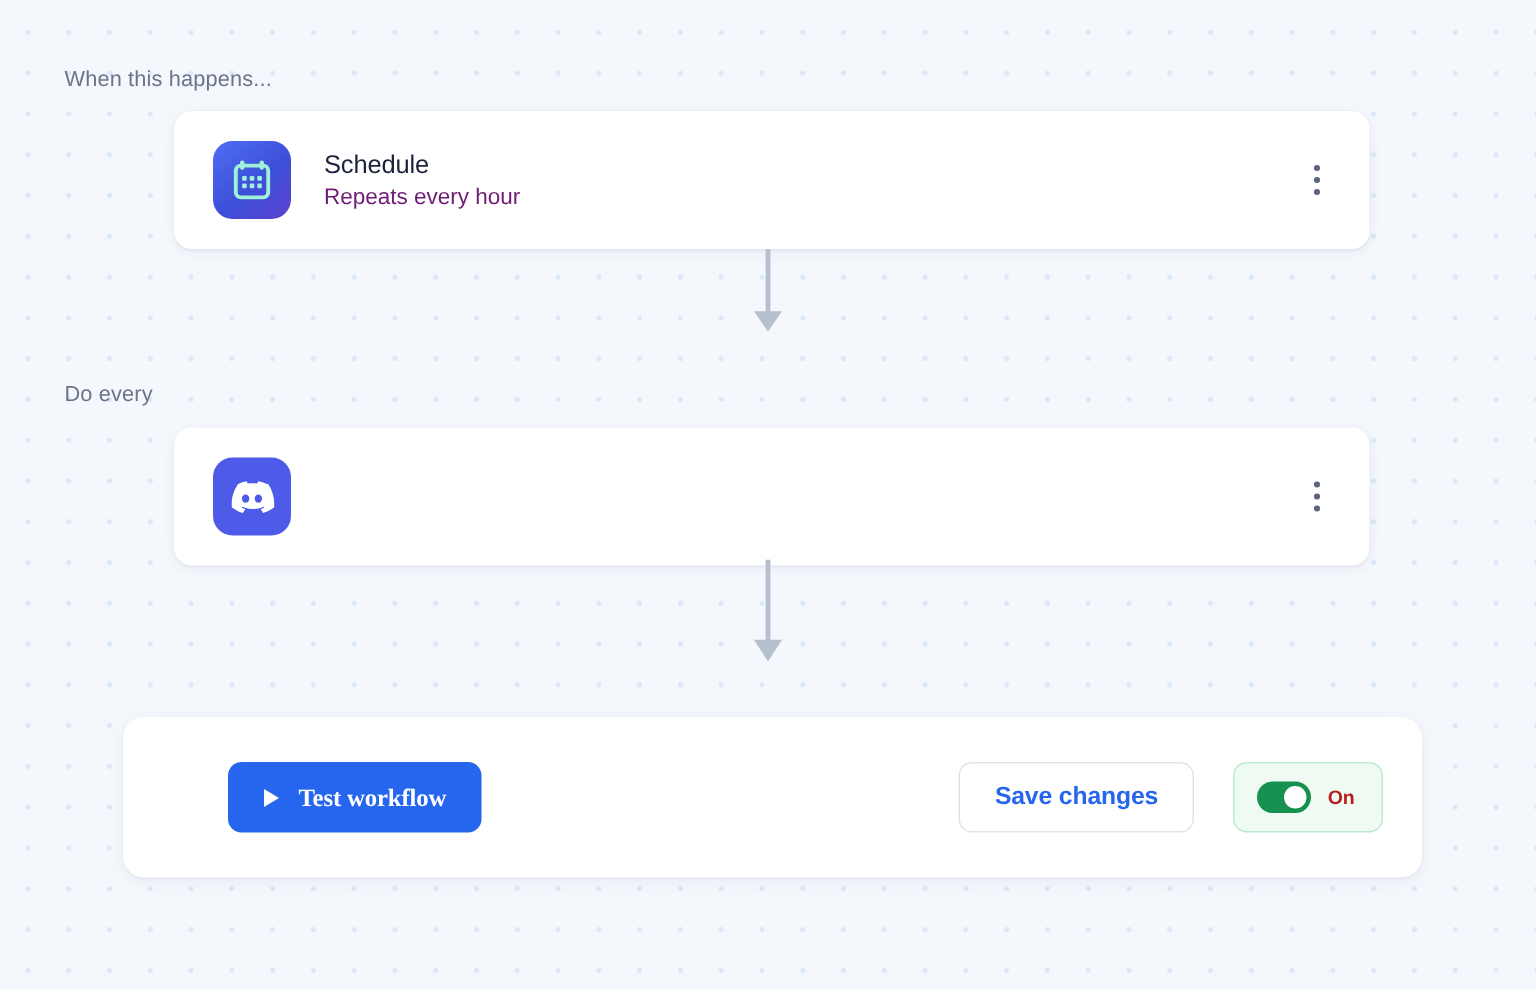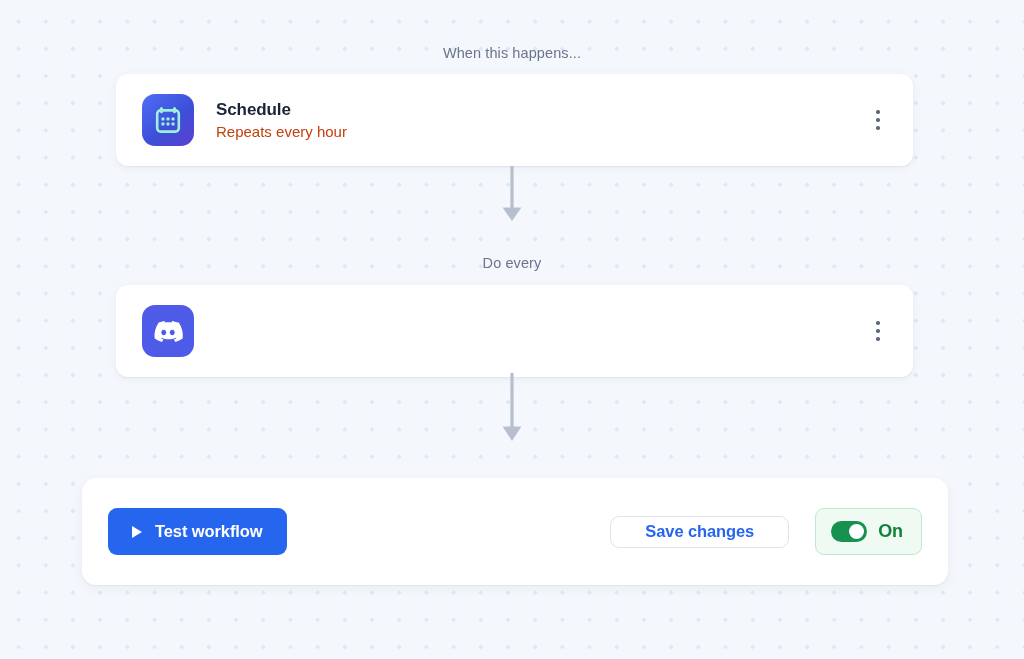--- a/index.html
+++ b/index.html
@@ -21,24 +21,24 @@
 
   .canvas {
     position: absolute;
     inset: 0;
   }
 
   
   .flow-label {
     position: absolute;
     width: 100%;
-    text-align: center;
     font-size: 14.5px;
     color: #6b7489;
     letter-spacing: 0.1px;
+    padding-left: 43px;
   }
   .label-trigger { top: 45px; }
   .label-action  { top: 255px; }
 
   
   .step-card {
     position: absolute;
     left: 116px;
     width: 797px;
     height: 92px;
@@ -70,27 +70,27 @@
   }
 
   .step-text {
     margin-left: 22px;
     display: flex;
     flex-direction: column;
     gap: 3px;
   }
   .step-title {
     font-size: 17px;
-    font-weight: bold;
+    font-weight: normal;
     color: #1b2239;
     letter-spacing: -0.1px;
   }
   .step-subtitle {
     font-size: 15px;
-    color: #c2410c;
+    color: #701a75;
   }
 
   .kebab {
     margin-left: auto;
     width: 26px;
     height: 34px;
     display: flex;
     flex-direction: column;
     align-items: center;
     justify-content: center;
@@ -136,25 +136,26 @@
     display: flex;
     align-items: center;
     gap: 13px;
     background: #2563eb;
     background: #2666ef;
     color: #ffffff;
     border: none;
     border-radius: 9px;
     height: 47px;
     padding: 0 24px;
-    font-family: Liberation Sans, sans-serif;
+    font-family: Liberation Serif, serif;
     font-size: 16.5px;
     font-weight: bold;
     letter-spacing: -0.1px;
     cursor: pointer;
+    margin-left: 44px;
   }
   .play-tri {
     width: 0;
     height: 0;
     border-left: 10px solid #ffffff;
     border-top: 6.5px solid transparent;
     border-bottom: 6.5px solid transparent;
     display: block;
   }
 
@@ -162,22 +163,22 @@
     margin-left: auto;
     display: flex;
     align-items: center;
     gap: 26px;
   }
 
   .btn-save {
     background: #ffffff;
     border: 1px solid #dfe3ec;
     border-radius: 9px;
-    height: 32px;
-    padding: 0 34px;
+    height: 47px;
+    padding: 0 23px;
     color: #2666ef;
     font-family: inherit;
     font-size: 16.5px;
     font-weight: bold;
     letter-spacing: -0.1px;
     cursor: pointer;
   }
 
   .toggle-wrap {
     display: flex;
@@ -202,23 +203,23 @@
     content: "";
     position: absolute;
     top: 3px;
     right: 3px;
     width: 15px;
     height: 15px;
     border-radius: 50%;
     background: #ffffff;
   }
   .toggle-label {
-    font-size: 18px;
+    font-size: 13px;
     font-weight: bold;
-    color: #15803d;
+    color: #b91c1c;
     letter-spacing: -0.1px;
   }
 </style>
 </head>
 <body>
 
 <div class="canvas">
 
   <div class="flow-label label-trigger">When this happens...</div>
 

